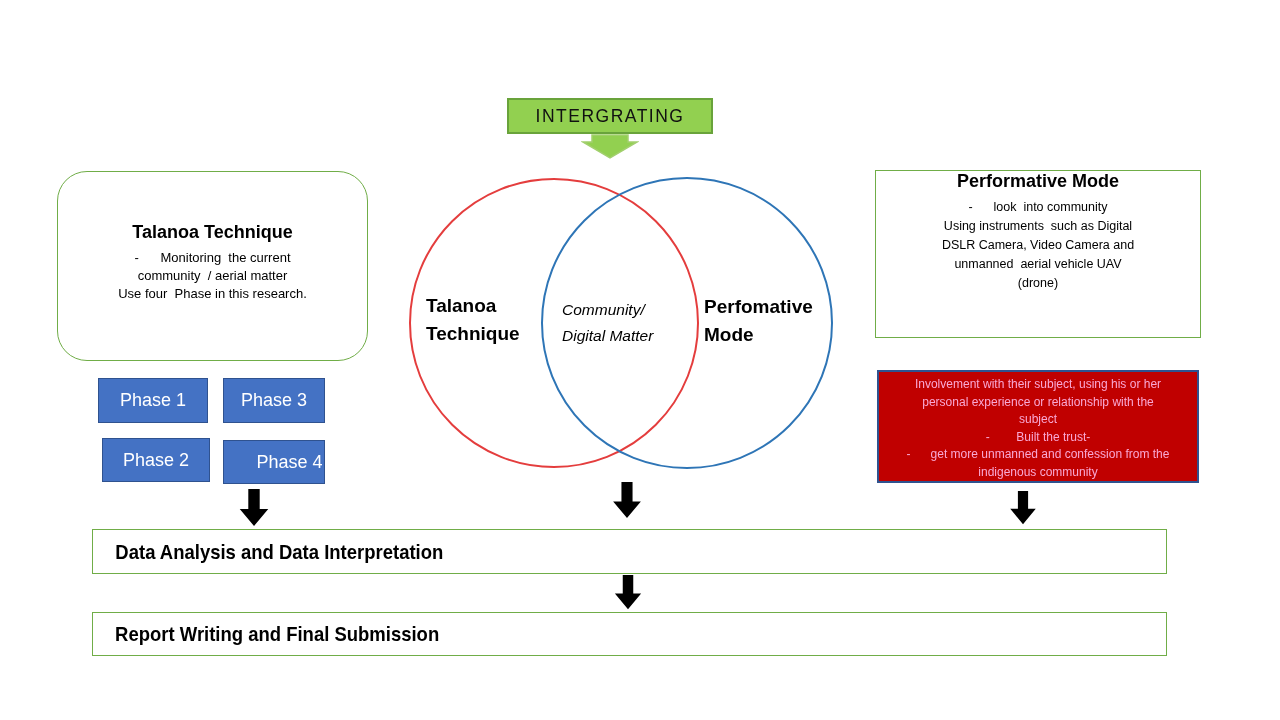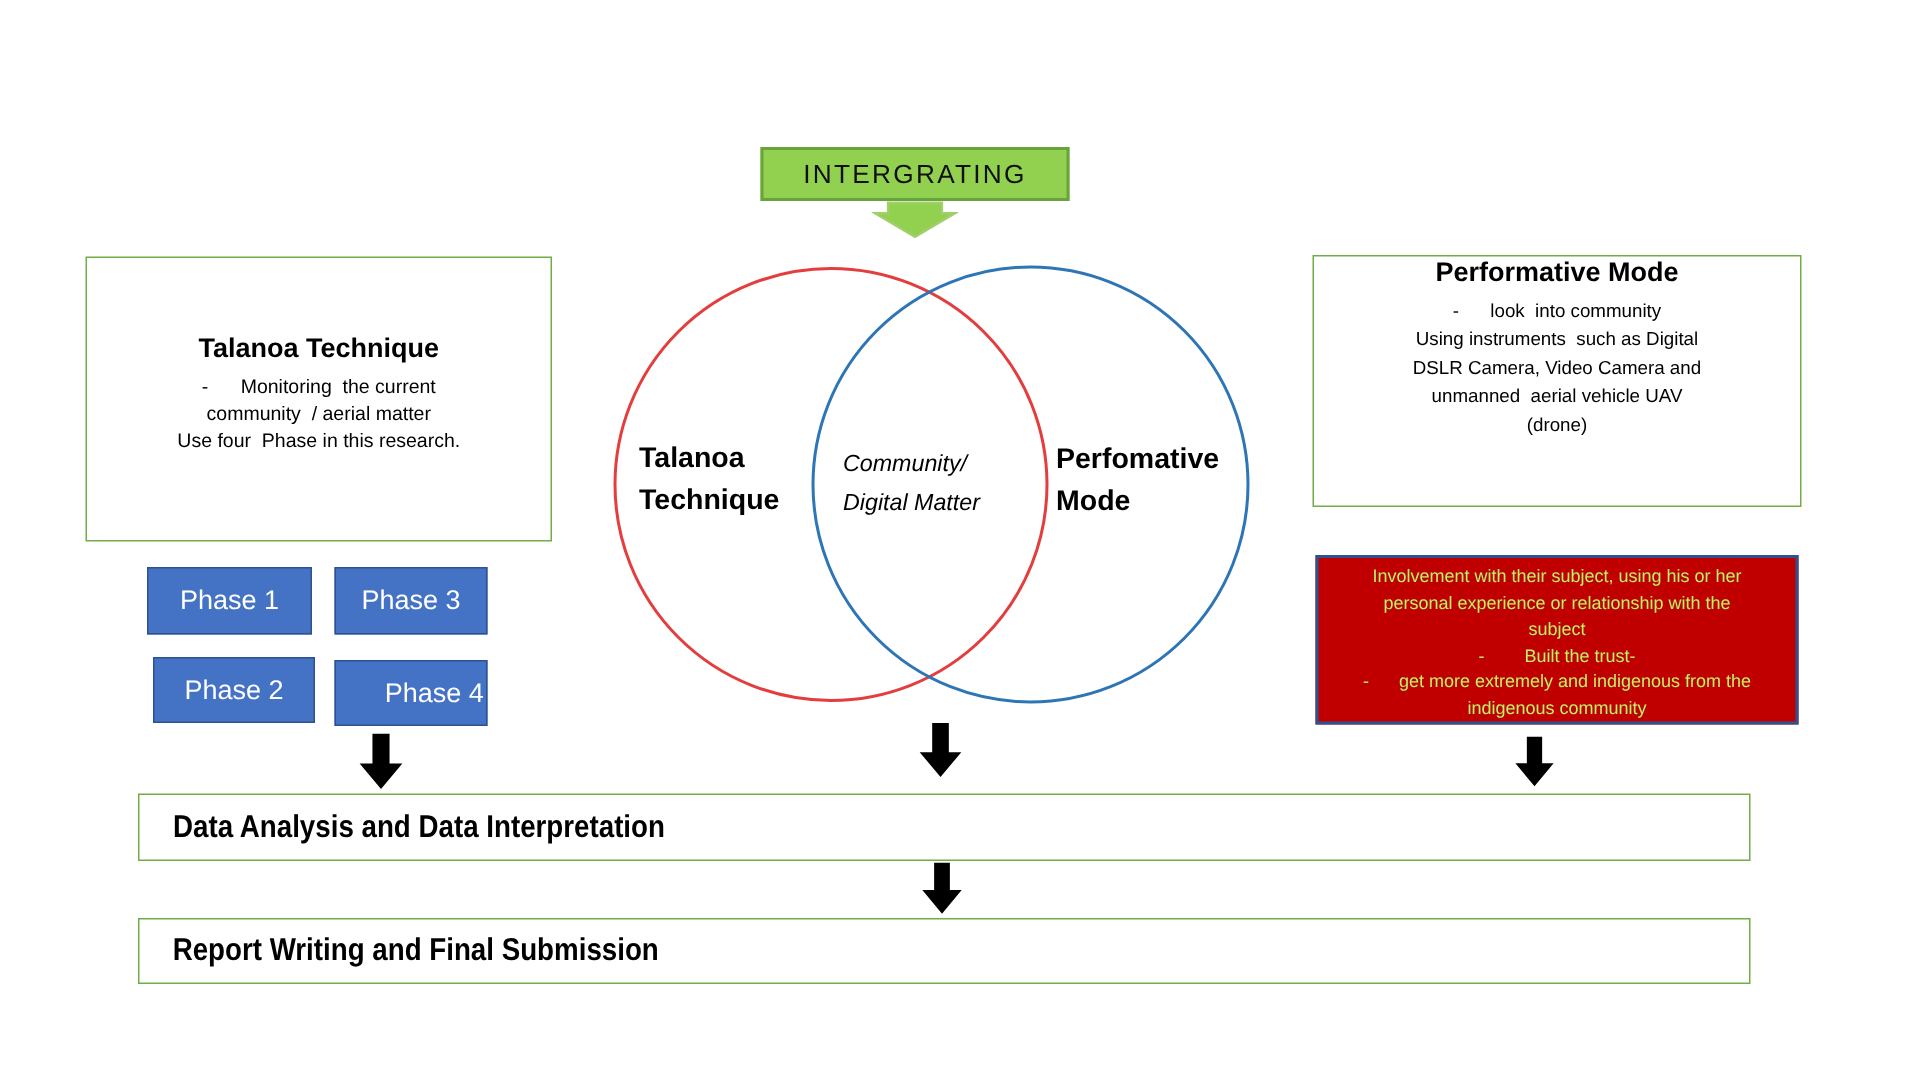--- a/index.html
+++ b/index.html
@@ -7,42 +7,42 @@
   .slide{position:relative;width:1280px;height:720px;background:#fff;overflow:hidden;}
   .abs{position:absolute;}
 
   
   .int-box{left:507px;top:98px;width:206px;height:36px;background:#92D050;border:2px solid #69A33B;
            box-sizing:border-box;display:flex;align-items:center;justify-content:center;
            font-size:17.5px;letter-spacing:1.5px;color:#111;}
 
   
   .outline-box{background:#fff;border:1px solid #70AD47;box-sizing:border-box;text-align:center;}
-  .talanoa{left:57px;top:171px;width:311px;height:190px;padding-top:50px;}
+  .talanoa{left:57px;top:171px;width:311px;height:190px;padding-top:50px;border-radius:30px;}
   .performative{left:875px;top:170px;width:326px;height:168px;}
   .box-title{font-weight:bold;font-size:18px;margin-bottom:6px;}
   .box-line{font-size:13px;line-height:18px;white-space:pre;}
   .performative .box-line{font-size:12.5px;line-height:19px;}
 
   
   .phase{background:#4472C4;border:1px solid #2F528F;color:#fff;box-sizing:border-box;
          display:flex;align-items:center;justify-content:center;font-size:18px;}
 
   
   .circle{border-radius:50%;box-sizing:border-box;background:transparent;}
   .red-circle{left:409px;top:178px;width:290px;height:290px;border:2px solid #E43D3D;}
   .blue-circle{left:541px;top:177px;width:292px;height:292px;border:2px solid #2E75B6;}
   .venn-label{font-weight:bold;font-size:19px;line-height:28px;}
   .venn-left{left:426px;top:292px;}
   .venn-center{left:562px;top:297px;font-weight:normal;font-style:italic;font-size:15.5px;line-height:26px;}
   .venn-right{left:704px;top:293px;}
 
   
   .red-box{left:877px;top:370px;width:322px;height:113px;background:#C00000;border:2px solid #2F528F;
-           box-sizing:border-box;color:#bef264;text-align:center;padding-top:4px;}
+           box-sizing:border-box;color:#f9a8d4;text-align:center;padding-top:4px;}
   .red-box .box-line{font-size:12px;line-height:17.5px;white-space:pre;}
 
   
   .flow-box{left:92px;width:1075px;background:#fff;border:1px solid #70AD47;box-sizing:border-box;
             display:flex;align-items:center;}
   .flow-title{font-weight:bold;font-size:21px;display:inline-block;transform:scaleX(0.88);}
 
   svg.arrow{display:block;}
 </style>
 </head>
@@ -100,21 +100,21 @@
     <div class="box-line">DSLR Camera, Video Camera and</div>
     <div class="box-line">unmanned  aerial vehicle UAV</div>
     <div class="box-line">(drone)</div>
   </div>
 
   <div class="abs red-box">
     <div class="box-line">Involvement with their subject, using his or her</div>
     <div class="box-line">personal experience or relationship with the</div>
     <div class="box-line">subject</div>
     <div class="box-line">-        Built the trust-</div>
-    <div class="box-line">-      get more extremely and indigenous from the</div>
+    <div class="box-line">-      get more unmanned and confession from the</div>
     <div class="box-line">indigenous community</div>
   </div>
 
   <svg class="abs arrow" style="left:237px;top:489px;" width="34" height="38" viewBox="0 0 34 40">
     <polygon points="11,0 23,0 23,21 32,21 17,39 2,21 11,21" fill="#000"></polygon>
   </svg>
   <svg class="abs arrow" style="left:610px;top:482px;" width="34" height="37" viewBox="0 0 34 40">
     <polygon points="11,0 23,0 23,21 32,21 17,39 2,21 11,21" fill="#000"></polygon>
   </svg>
   <svg class="abs arrow" style="left:1006px;top:491px;" width="34" height="34" viewBox="0 0 34 40">

